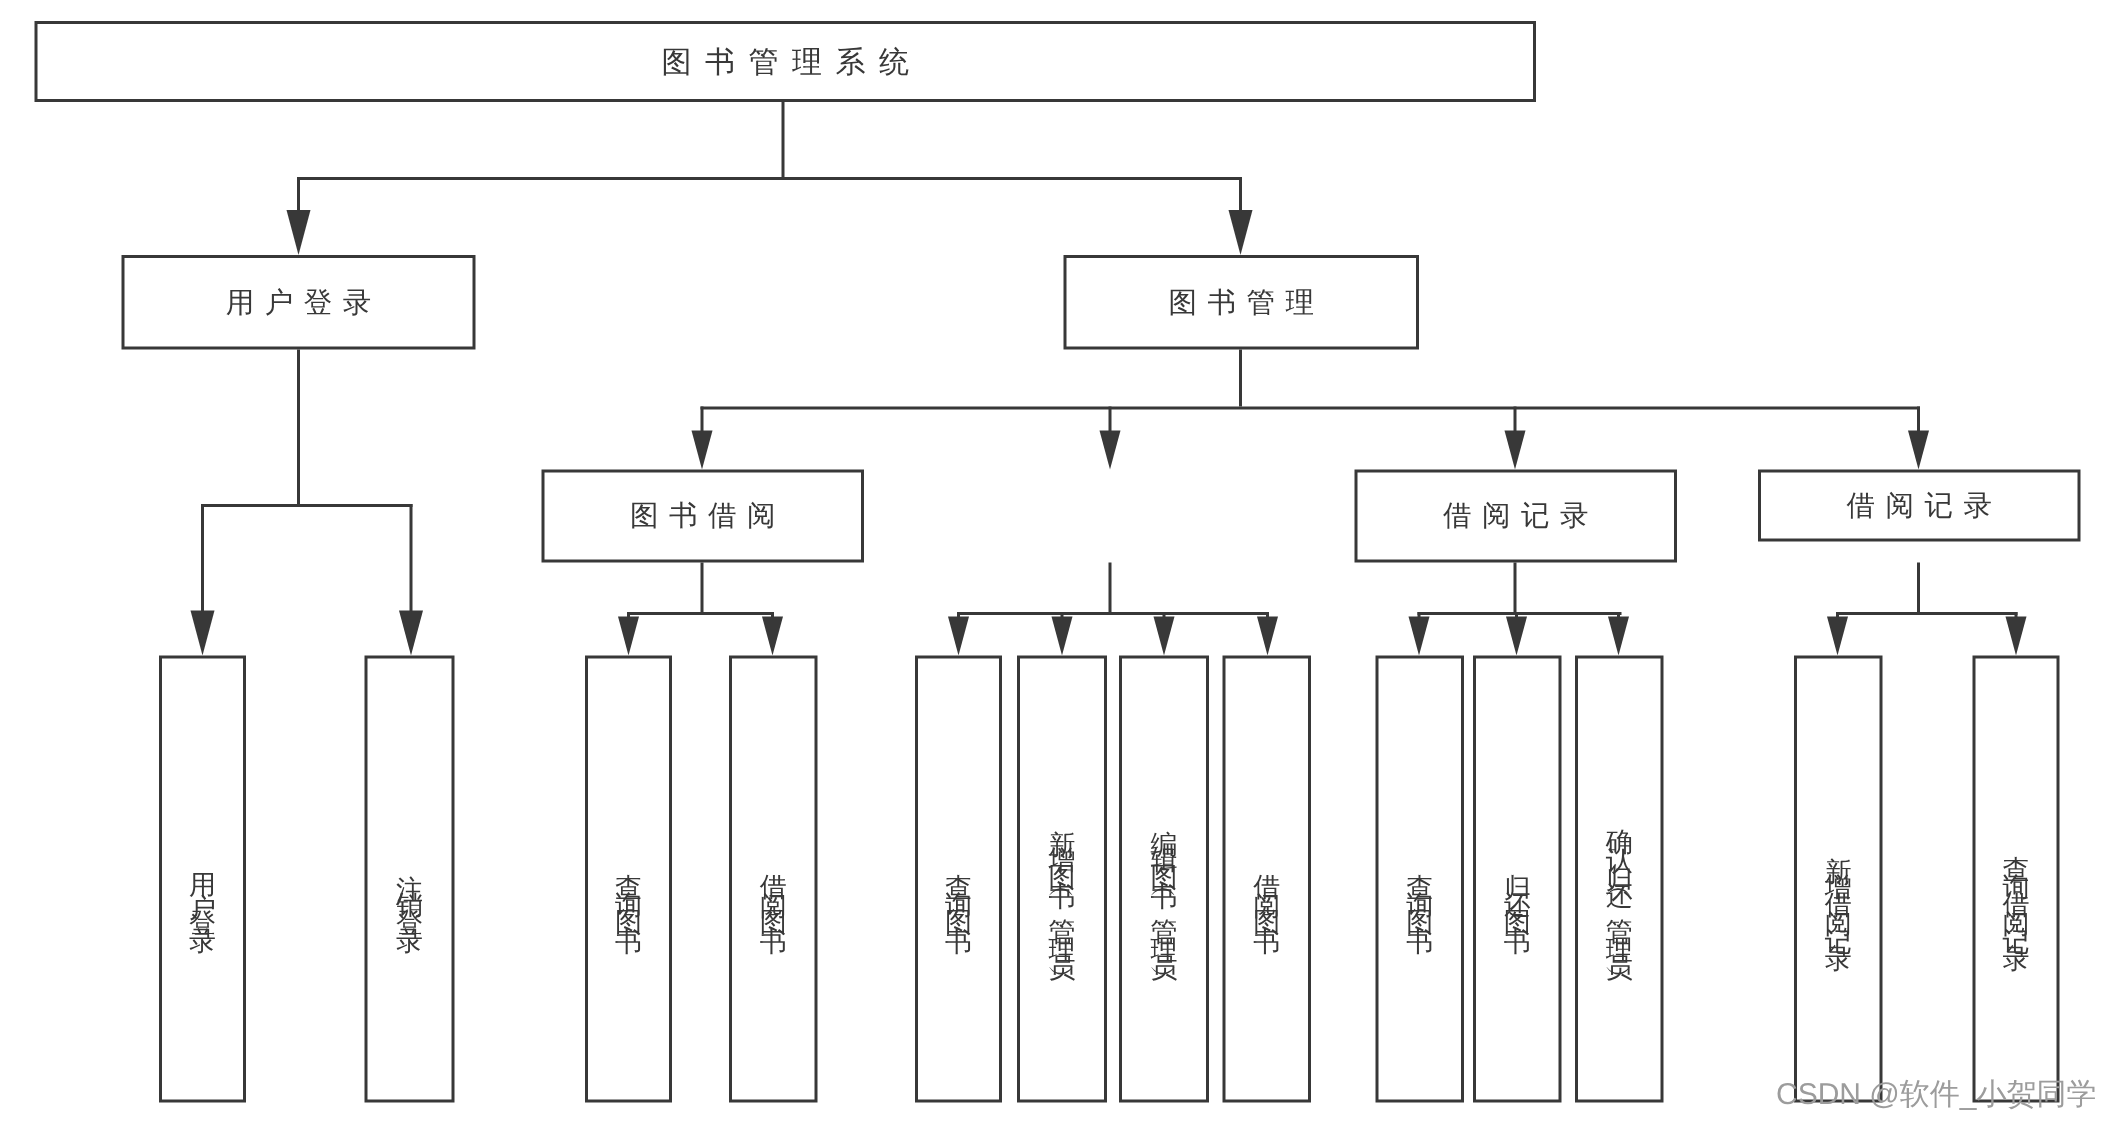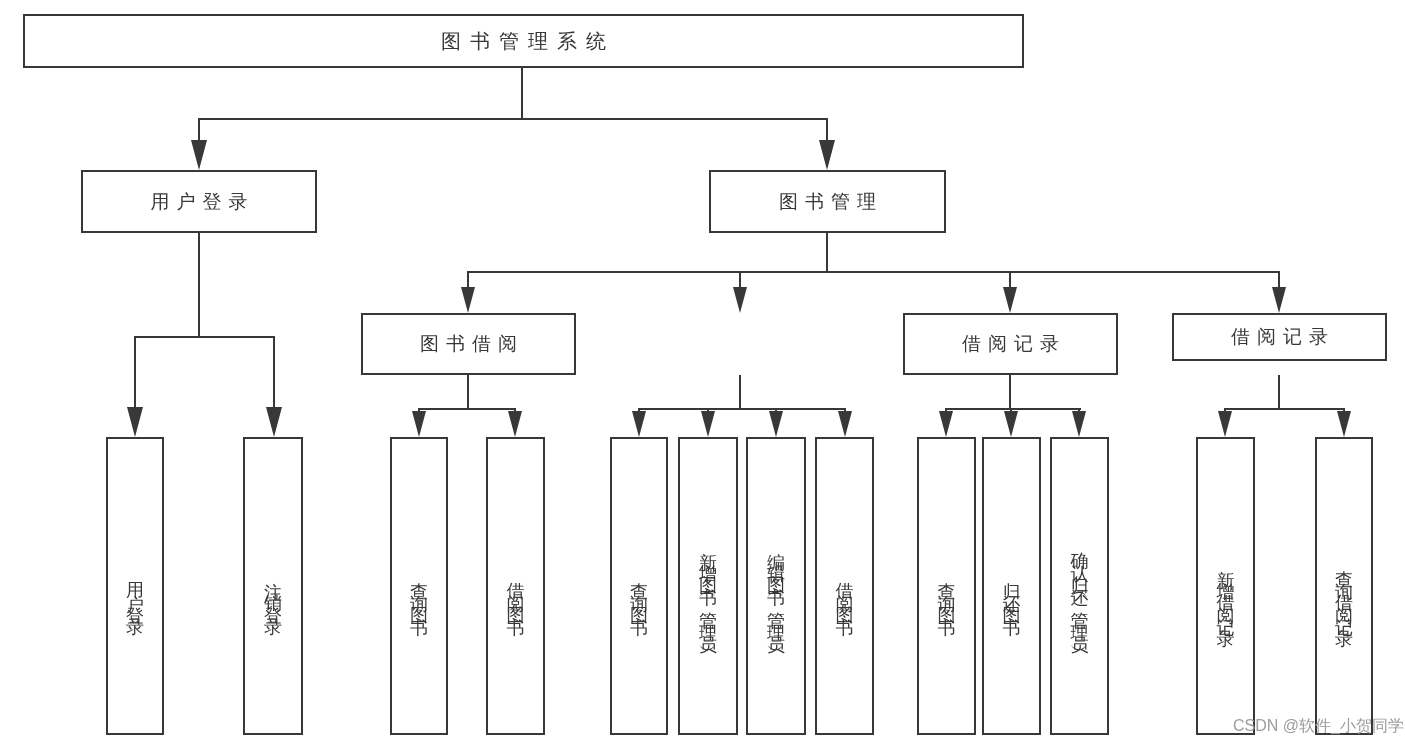--- a/index.html
+++ b/index.html
@@ -20,21 +20,21 @@
     position:absolute;left:50%;top:50%;transform:translate(-50%,-50%);
     writing-mode:vertical-rl;text-orientation:mixed;
     font-size:18px;letter-spacing:12px;padding-top:12px;box-sizing:border-box;
     white-space:nowrap;color:var(--text);
   }
   .line{position:absolute;background:var(--line);}
   .arr{position:absolute;width:0;height:0;border-left:7px solid transparent;
        border-right:7px solid transparent;border-top:26px solid var(--line);}
   .arr-lg{position:absolute;width:0;height:0;border-left:8px solid transparent;
        border-right:8px solid transparent;border-top:30px solid var(--line);}
-  .watermark{position:absolute;left:1233px;top:716px;font-size:16px;color:var(--wm);white-space:nowrap;}
+  .watermark{position:absolute;left:1184px;top:716px;font-size:20px;color:var(--wm);white-space:nowrap;}
 </style>
 </head>
 <body>
 
 <div class="stage">
 
   <div class="box" style="left:23px;top:14px;width:1001px;height:54px;">
     <span class="title-label">图书管理系统</span>
   </div>
 

